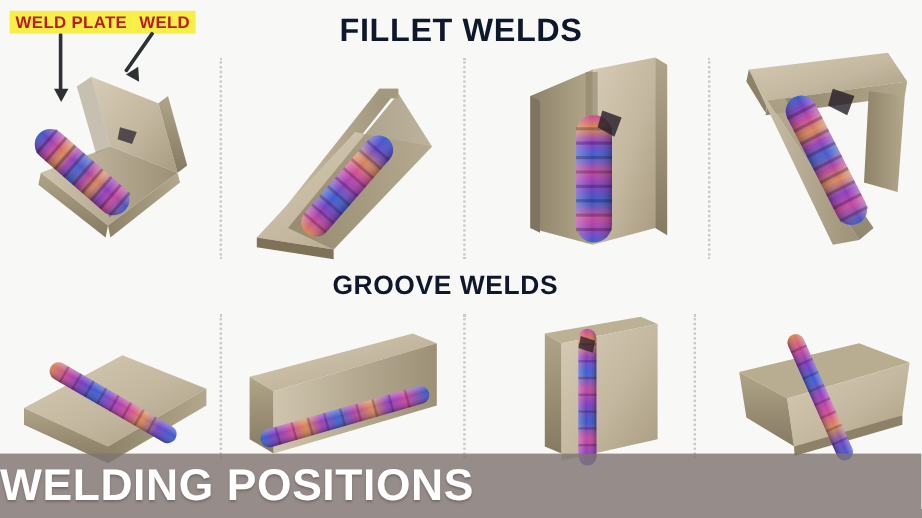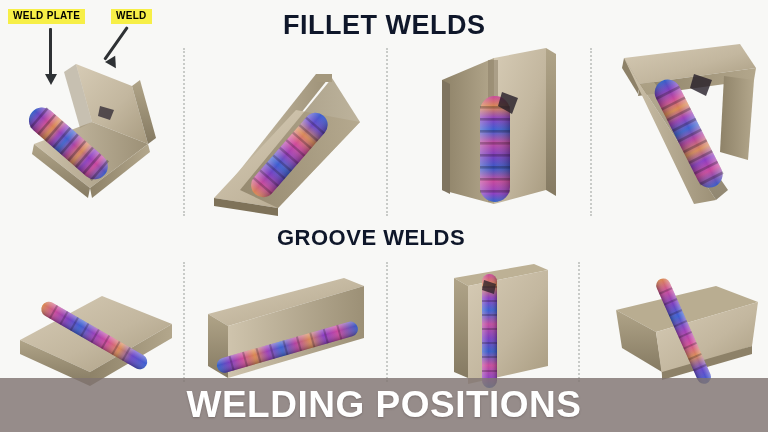--- a/index.html
+++ b/index.html
@@ -25,23 +25,23 @@
   
   .divider {
     position:absolute;
     width:0; border-left:2px dotted #c9cbc8;
   }
 
   
   .callout {
     position:absolute;
     background:#f7ef47;
-    color:#000000;
+    color:#b91c1c;
     font-weight:bold;
-    font-size:10px;
+    font-size:14px;
     letter-spacing:.3px;
     padding:2px 5px 3px 5px;
     white-space:nowrap;
     line-height:1;
   }
   #label-weld-plate { left:8px; top:9px; }
   #label-weld { left:111px; top:9px; }
 
   
   .arrow { position:absolute; }
@@ -49,21 +49,21 @@
     position:absolute; background:#2e3134; border-radius:1px;
   }
   .arrow .head {
     position:absolute; width:0; height:0;
   }
 
   
   #title-bar {
     position:absolute; left:0; right:0; bottom:0; height:54px;
     background:rgba(128,116,114,.82);
-    display:flex; align-items:center; justify-content:center;
+    display:flex; align-items:center; 
   }
   #title-text {
     color:#ffffff; font-weight:bold; font-size:37px;
     letter-spacing:.5px; white-space:nowrap;
     text-shadow:0 1px 2px rgba(60,50,50,.35);
   }
 
   
   .figure { position:absolute; }
   .figure svg { display:block; overflow:visible; }

